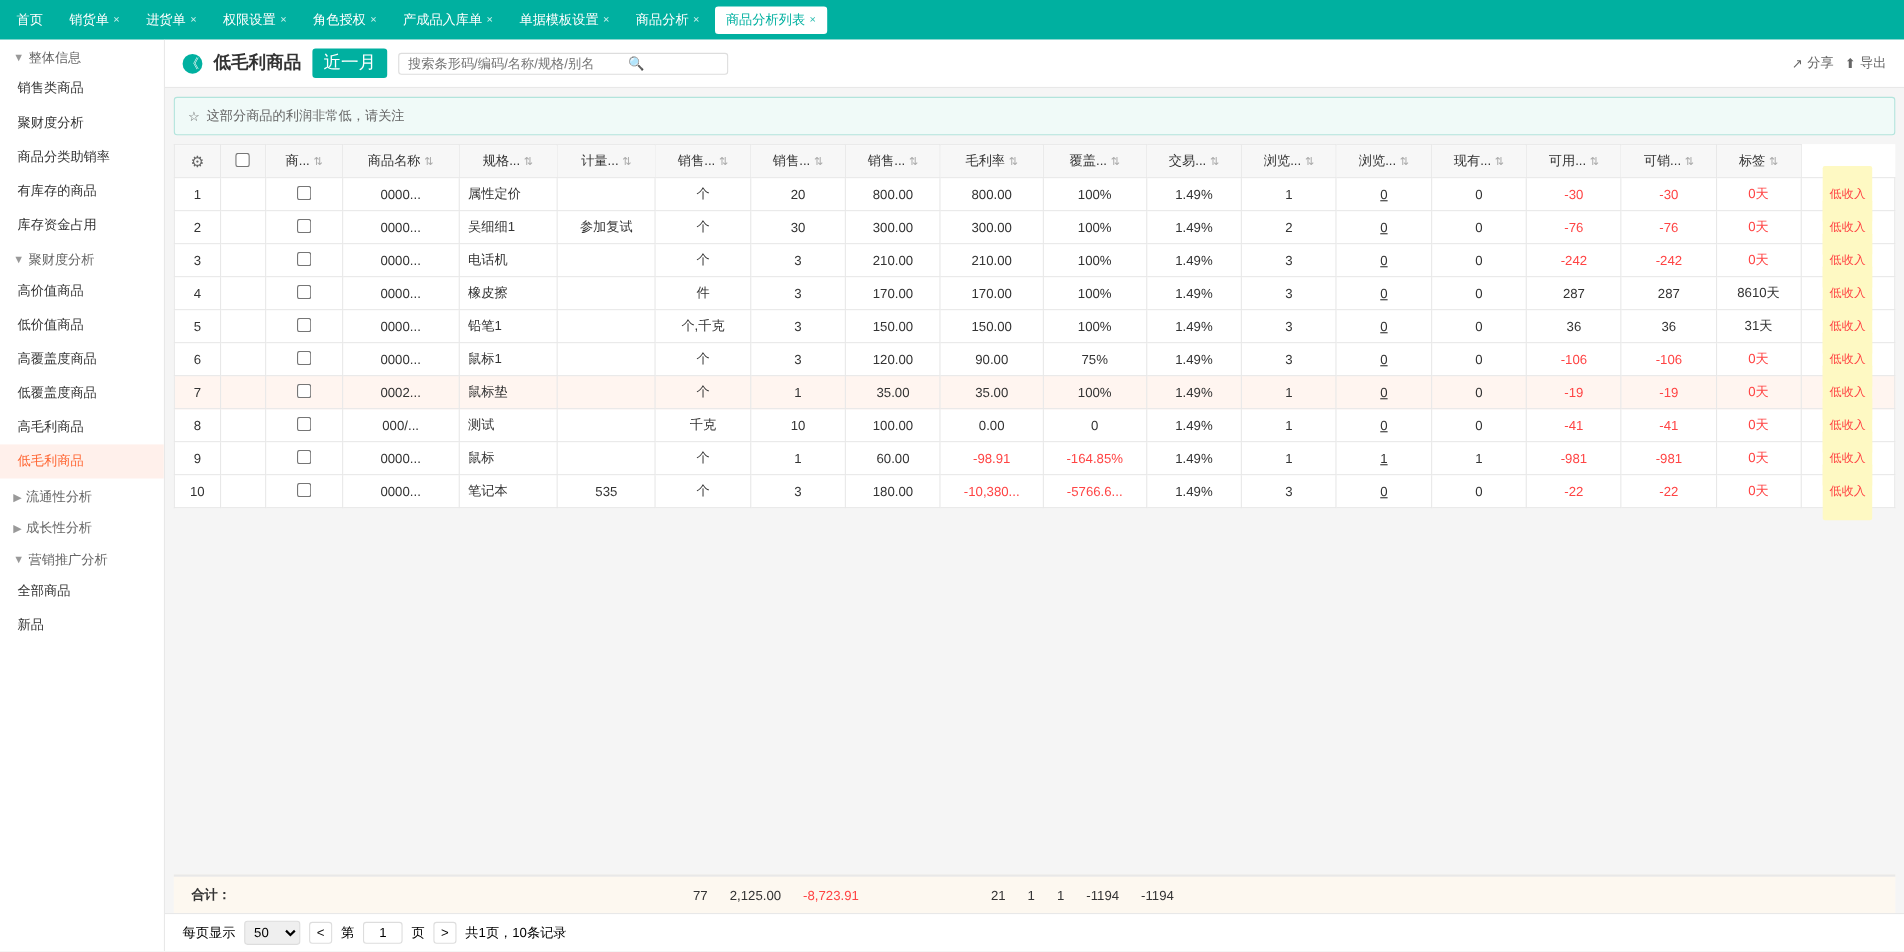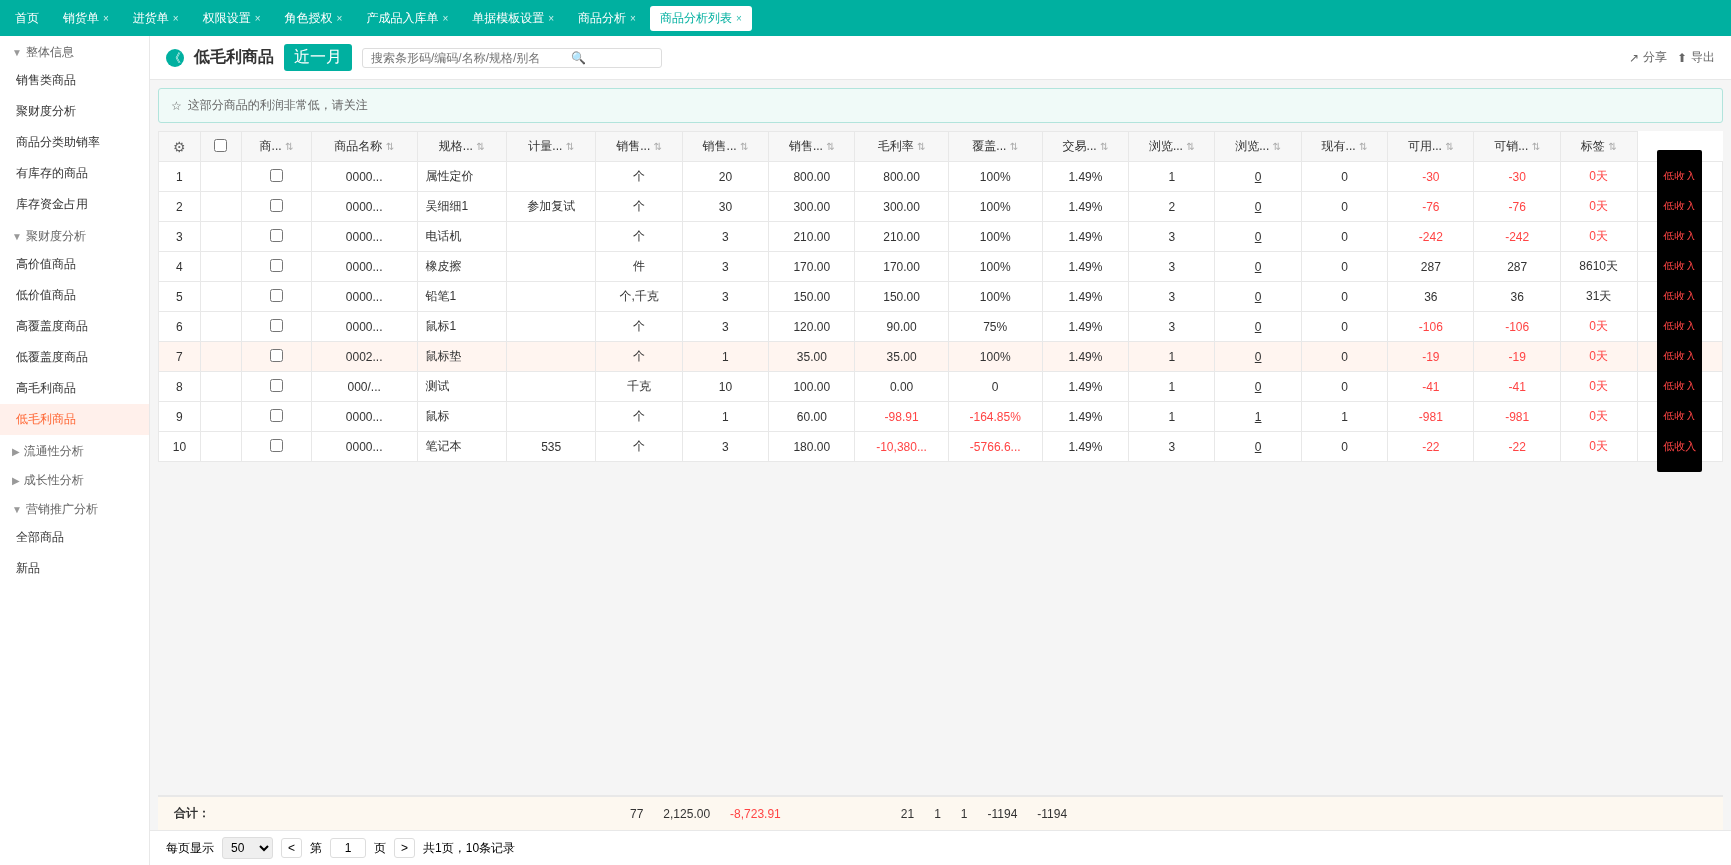--- a/index.html
+++ b/index.html
@@ -162,21 +162,21 @@
     tbody td {
       border: 1px solid #e8e8e8;
       padding: 6px 8px;
       text-align: center;
       color: #333;
       white-space: nowrap;
     }
     tbody tr.highlighted { background: #fff5f0; }
     tbody tr.highlighted td { background: #fff5f0; }
     .tag-low-income {
-      background: #000000;
+      background: #fef9c3;
       color: #ff4444;
       padding: 20px 6px;
       border-radius: 2px;
       font-size: 11px;
     }
     .red-text { color: #ff4444; }
     .underline { text-decoration: underline; cursor: pointer; }
     td.text-left { text-align: left; }
 
     

